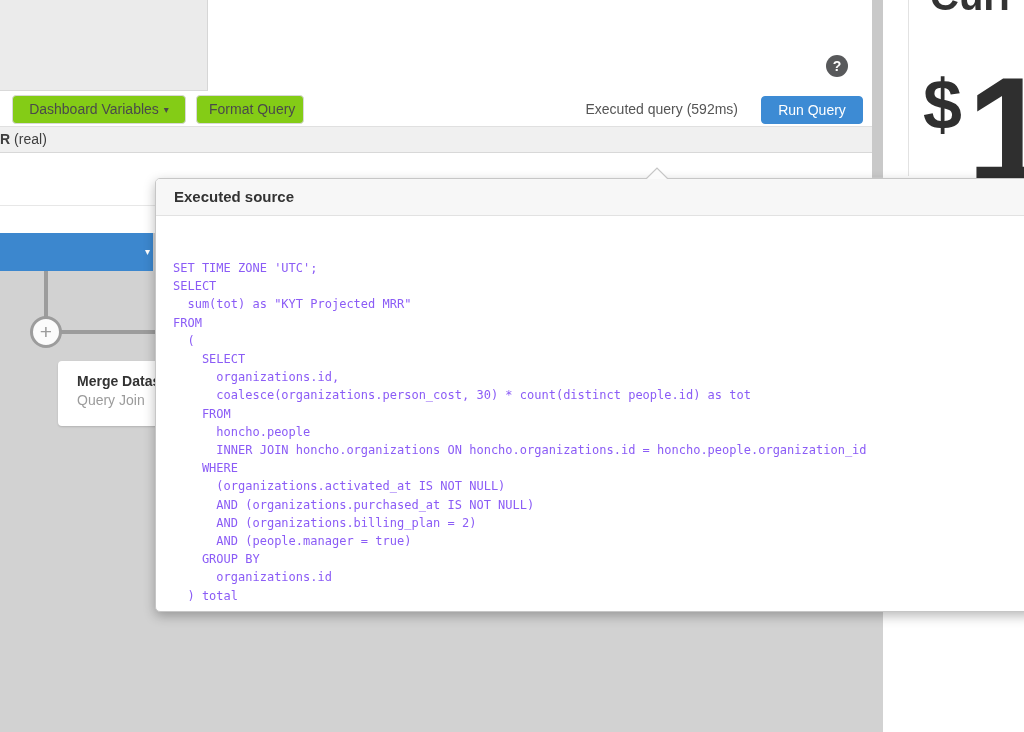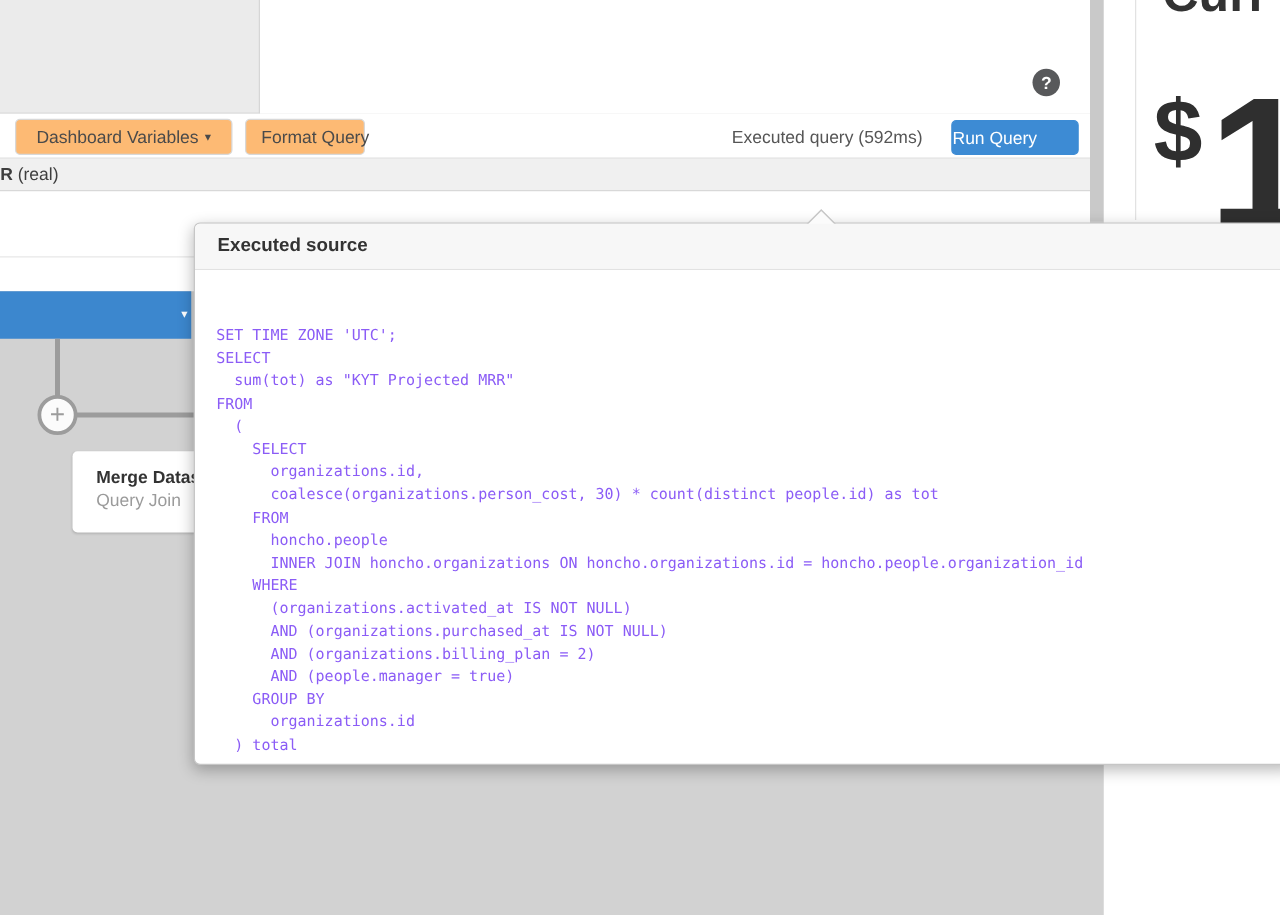--- a/index.html
+++ b/index.html
@@ -9,28 +9,28 @@
 
   
   .gray-block { position:absolute; left:0; top:0; width:208px; height:91px;
     background:#ebebeb; border-right:1px solid #d6d6d6; border-bottom:1px solid #d9d9d9; }
   .editor-white { position:absolute; left:208px; top:0; width:664px; height:91px; background:#ffffff; }
   .help-icon { position:absolute; left:826px; top:55px; width:22px; height:22px; border-radius:50%;
     background:#58595b; color:#ffffff; font-size:14px; font-weight:bold; text-align:center; line-height:22px; cursor:pointer; }
 
   
   .toolbar { position:absolute; left:0; top:91px; width:872px; height:36px; background:#ffffff; border-bottom:1px solid #e0e0e0; }
-  .btn { position:absolute; top:4px; height:29px; background:#fdba74; border:1px solid #d8d8d8; border-radius:4px;
+  .btn { position:absolute; top:4px; height:29px; background:#84cc16; border:1px solid #d8d8d8; border-radius:4px;
     color:#4a4a4a; font-size:14px; text-align:center; line-height:27px; padding:0 12px; cursor:pointer; white-space:nowrap; }
   .btn-dv { left:12px; width:174px; }
-  .btn-fq { left:196px; width:96px; }
+  .btn-fq { left:196px; width:108px; }
   .caret-down { display:inline-block; font-size:10px; color:#4a4a4a; margin-left:5px; transform:translateY(-1px); }
   .status-text { position:absolute; right:134px; top:0; height:36px; line-height:36px; color:#555555; font-size:14px;text-align:center; }
   .btn-run { position:absolute; left:761px; top:5px; width:102px; height:28px; background:#3d8bd4; border:1px solid #3d8bd4;
-    border-radius:4px; color:#ffffff; font-size:14px; line-height:26px; cursor:pointer; }
+    border-radius:4px; color:#ffffff; font-size:14px; text-align:center; line-height:26px; cursor:pointer; }
 
   
   .result-strip { position:absolute; left:0; top:127px; width:872px; height:26px; background:#f0f0f0;
     border-bottom:1px solid #d8d8d8; overflow:hidden; }
   .result-strip .lbl { position:absolute; left:-10px; top:0; height:25px; line-height:25px; font-size:14px; color:#3e3e3e; white-space:pre; }
   .result-strip .lbl b { font-weight:bold; }
   .white-row { position:absolute; left:0; top:153px; width:872px; height:80px; background:#ffffff; }
   .row-divider { position:absolute; left:0; top:205px; width:872px; height:1px; background:#e7e7e7; }
 
   

